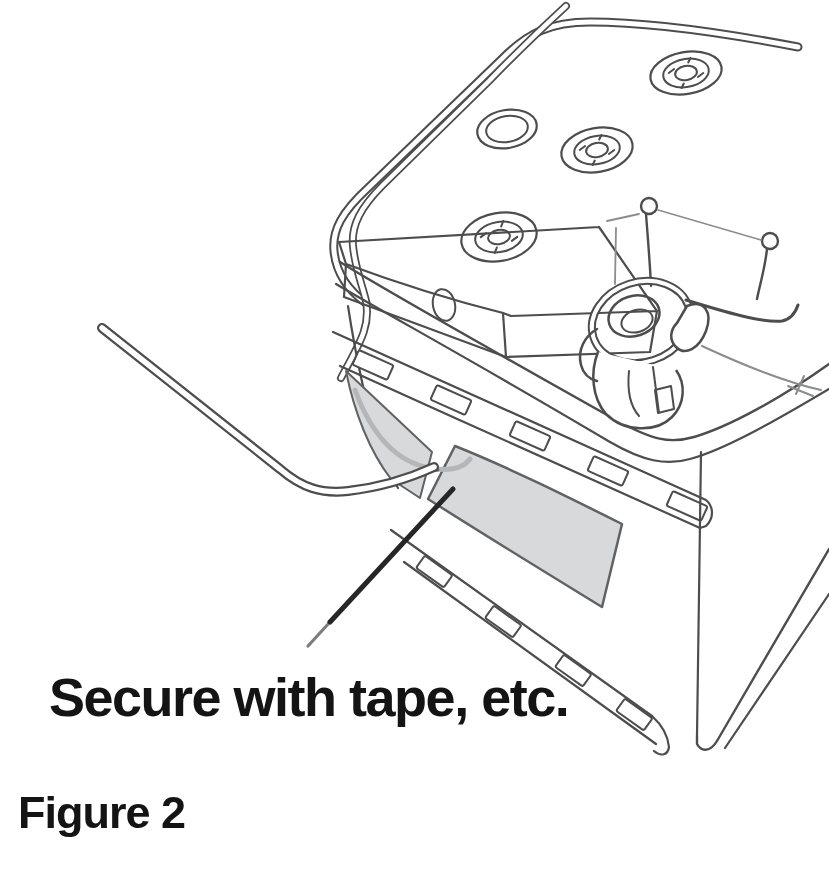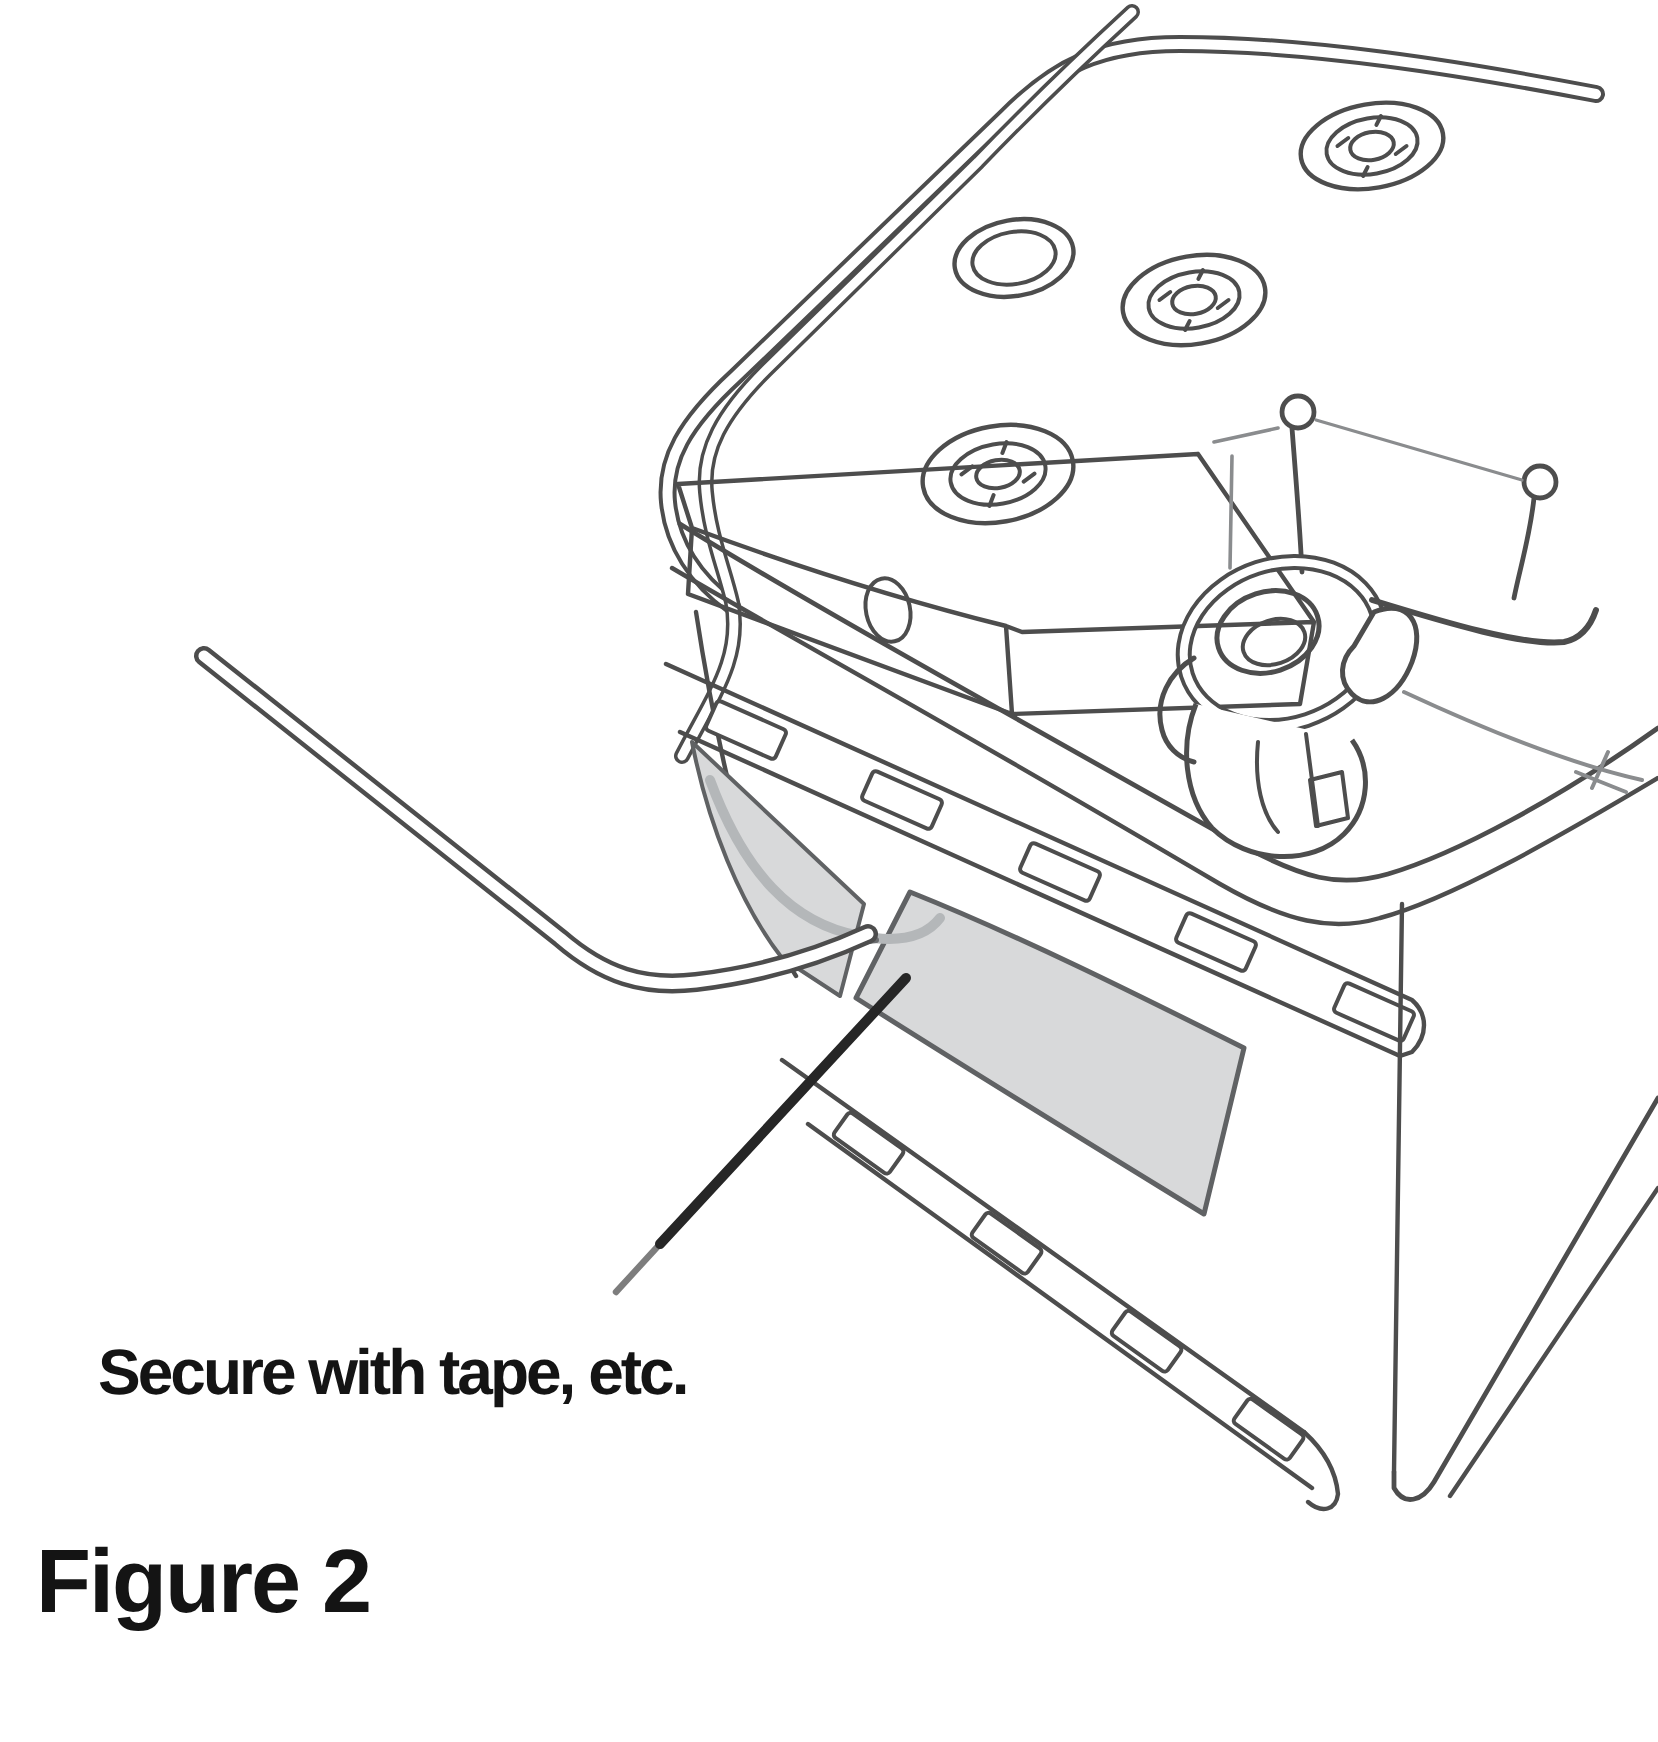--- a/index.html
+++ b/index.html
@@ -12,22 +12,22 @@
   .stage svg{position:absolute;left:0;top:0;}
   .ln{stroke:var(--line);fill:none;stroke-linecap:round;stroke-linejoin:round;}
   .lnf{stroke:var(--line);fill:#ffffff;stroke-linejoin:round;}
   .core{stroke:#ffffff;fill:none;stroke-linecap:round;stroke-linejoin:round;}
   .faint{stroke:var(--line_faint);fill:none;stroke-linecap:round;}
   .ghost{stroke:#b4b7b9;fill:none;stroke-linecap:round;}
   .curl{stroke:#6a6c6e;fill:none;stroke-linecap:round;}
   .tape{fill:var(--tape_fill);stroke:var(--tape_outline);stroke-linejoin:round;}
   .leader{stroke:var(--leader);fill:none;stroke-linecap:round;}
   .label{position:absolute;color:var(--text);font-weight:700;line-height:1;white-space:nowrap;}
-  .annotation{left:49px;top:670px;font-size:32px;letter-spacing:-1.5px;}
-  .caption{left:18px;top:768px;font-size:45px;letter-spacing:-1px;}
+  .annotation{left:49px;top:670px;font-size:54px;letter-spacing:-1.5px;}
+  .caption{left:18px;top:790px;font-size:45px;letter-spacing:-1px;}
 </style>
 </head>
 <body>
 
 <div class="stage">
   <svg width="829" height="871" viewBox="0 0 829 871">
 
     <g>
       <path class="ln" stroke-width="9" d="M798,47 C730,34 655,22 590,22 C550,22 528,33 503,58 L368,188 C342,212 332,230 334,251 C336,272 348,290 366,303"></path>
       <path class="core" stroke-width="5" d="M798,47 C730,34 655,22 590,22 C550,22 528,33 503,58 L368,188 C342,212 332,230 334,251 C336,272 348,290 366,303"></path>

